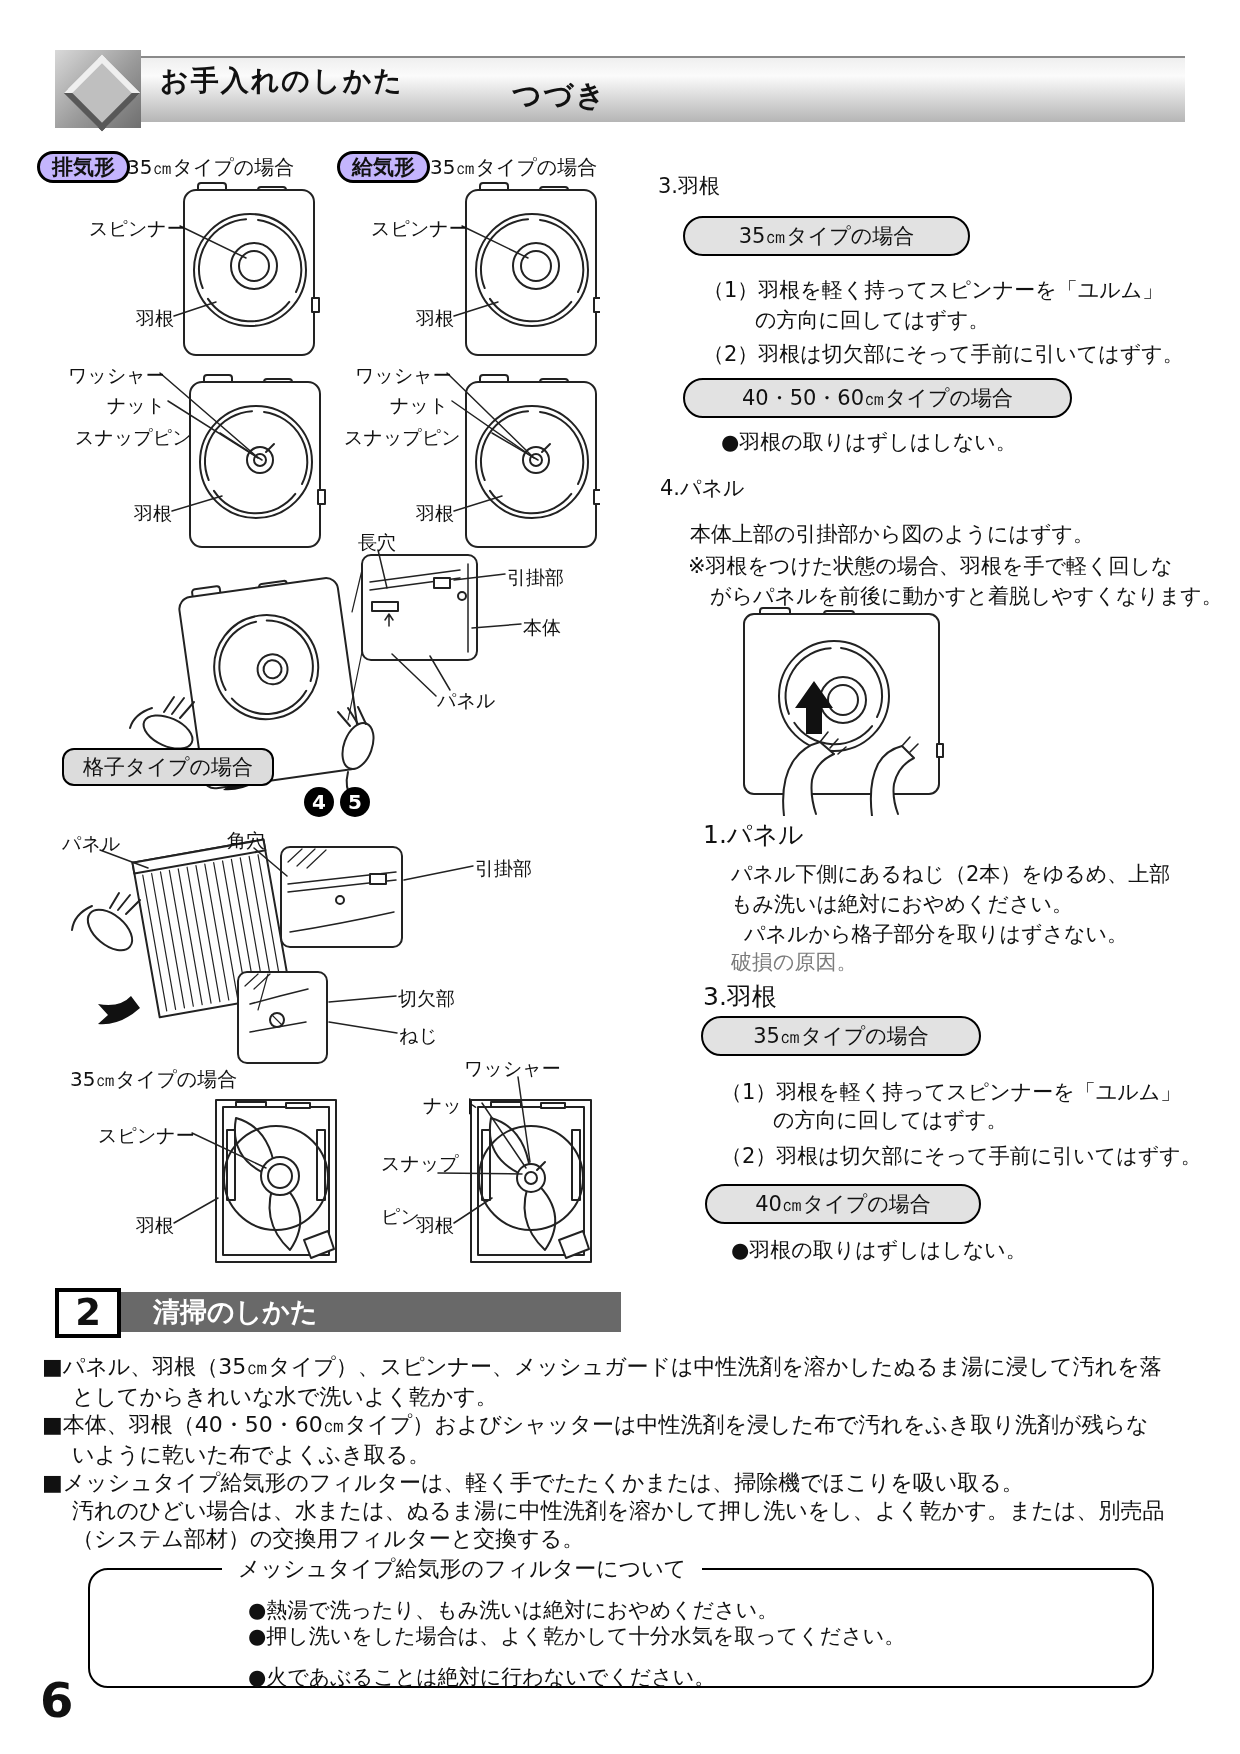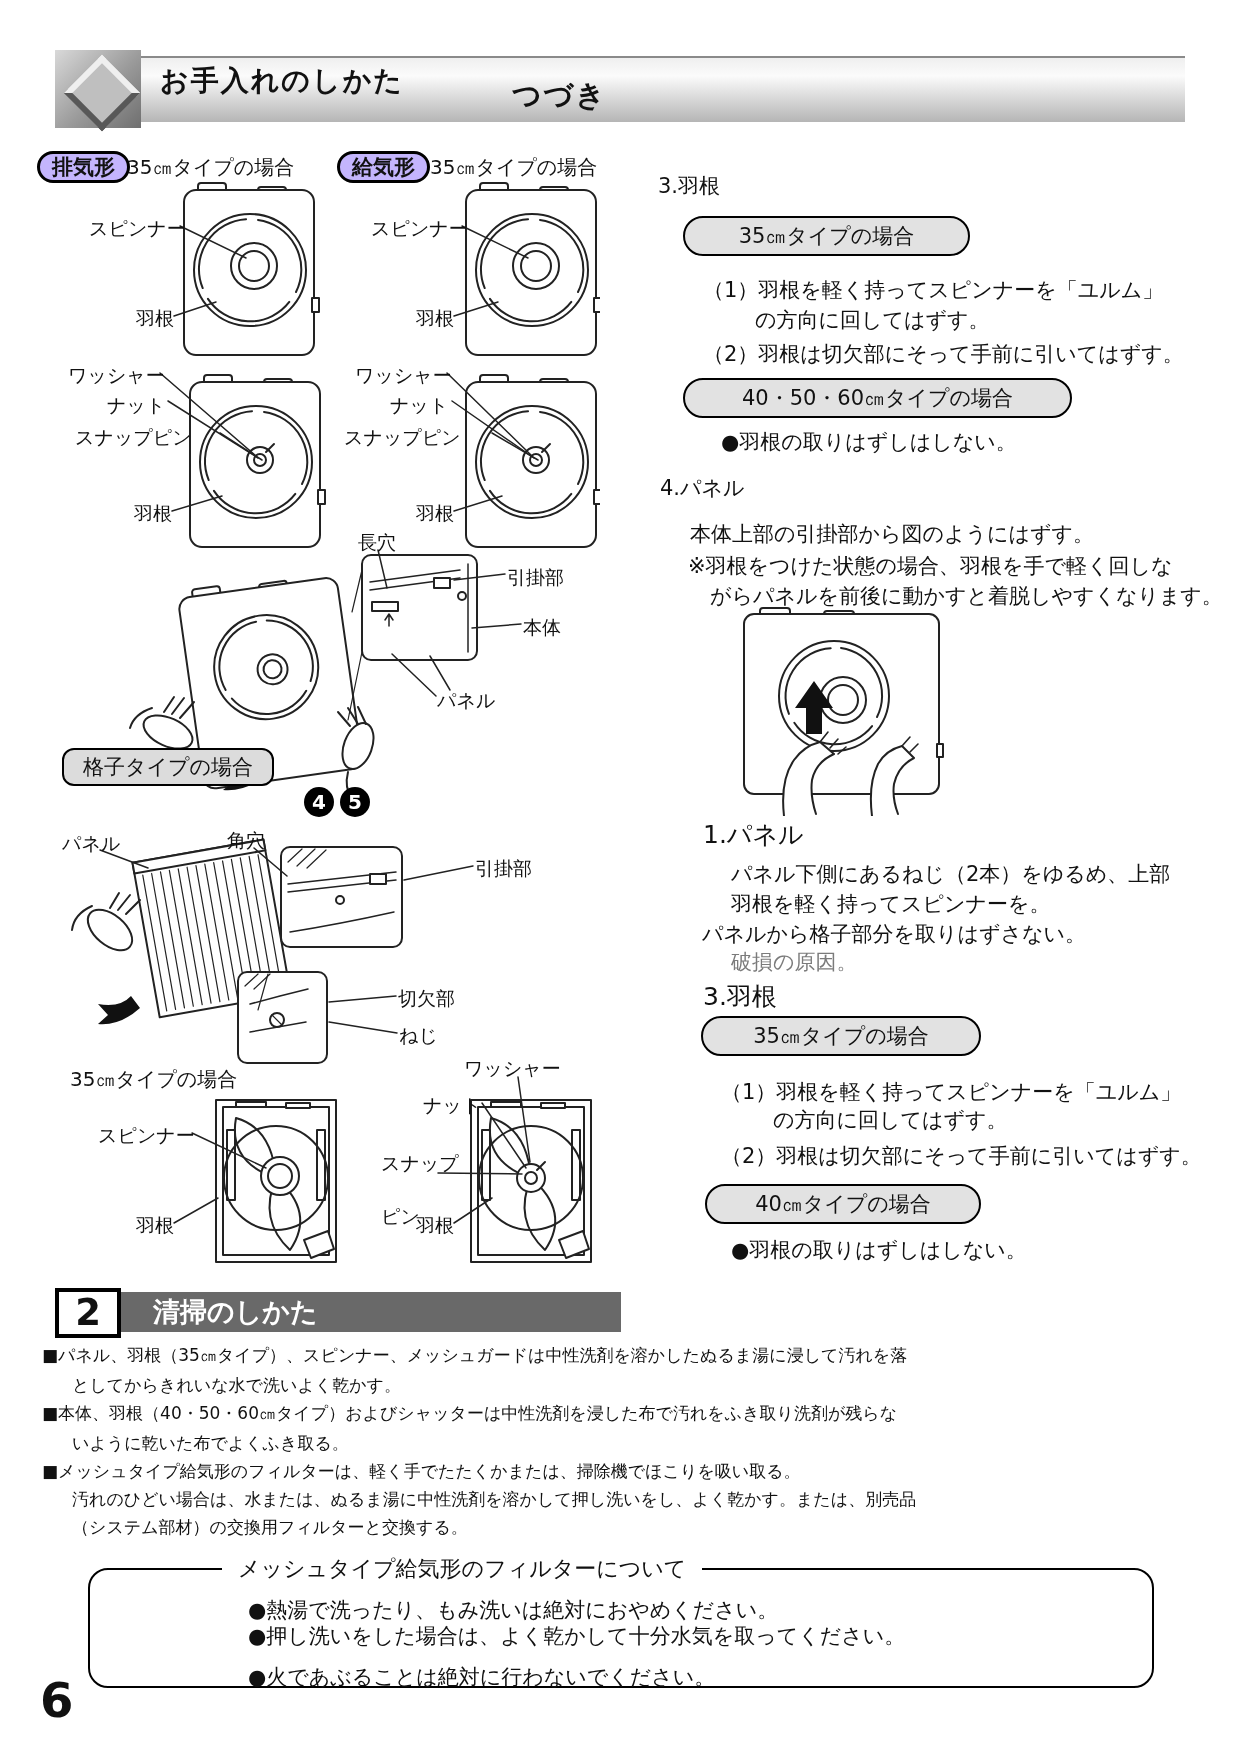--- a/index.html
+++ b/index.html
@@ -51,21 +51,21 @@
   .gray-note{color:#7b7b7b;}
   
   .clean-num{
     left:55px;top:1288px;width:58px;height:42px;background:#fff;border:4px solid #000;
     font-size:37px;font-weight:bold;text-align:center;line-height:42px;
   }
   .clean-band{
     left:121px;top:1292px;width:500px;height:40px;background:#696969;color:#fff;
     font-size:27px;font-weight:bold;line-height:40px;padding-left:32px;box-sizing:border-box;
   }
-  .clean-line{font-size:17px;white-space:nowrap;letter-spacing:0px;}
+  .clean-line{font-size:22px;white-space:nowrap;letter-spacing:0px;margin-top:8px;}
   
   .filter-box{
     left:88px;top:1568px;width:1062px;height:116px;border:2.5px solid #000;border-radius:20px;
   }
   .filter-title{
     left:222px;top:1554px;font-size:22px;background:#fff;padding:0 16px;white-space:nowrap;
   }
   .filter-bullet{font-size:21px;white-space:nowrap;}
   .page-number{left:40px;top:1672px;font-size:48px;font-weight:bold;}
   svg{display:block;}
@@ -324,22 +324,22 @@
   <rect x="215" y="140" width="6" height="13" fill="#fff"></rect>
   <path d="M84 130 v-26 h-11 l19 -27 19 27 h-11 v26 z" fill="#111" stroke="none"></path>
   <path d="M62 212 Q58 176 72 156 Q82 142 98 138 L112 150 Q94 158 90 176 Q88 192 94 210" fill="#fff"></path>
   <path d="M98 138 L106 128 M108 144 L116 135 M116 150 L124 143" stroke-width="1.6"></path>
   <path d="M150 212 Q146 180 156 160 Q164 146 180 142 L192 154 Q176 162 172 180 Q170 194 176 210" fill="#fff"></path>
   <path d="M180 142 L188 133 M188 148 L196 140" stroke-width="1.6"></path>
 </svg>
 
 <div class="abs heading-sub" style="left:703px;top:818px;">1.パネル</div>
 <div class="abs step-text" style="left:731px;top:860px;">パネル下側にあるねじ（2本）をゆるめ、上部</div>
-<div class="abs step-text" style="left:731px;top:890px;">羽根を軽く持ってスピンナーを。</div>
-<div class="abs step-text" style="left:702px;top:920px;">パネルから格子部分を取りはずさない。</div>
+<div class="abs step-text" style="left:731px;top:890px;">もみ洗いは絶対におやめください。</div>
+<div class="abs step-text" style="left:744px;top:920px;">パネルから格子部分を取りはずさない。</div>
 <div class="abs step-text gray-note" style="left:731px;top:948px;">破損の原因。</div>
 
 <div class="abs heading-sub" style="left:703px;top:980px;">3.羽根</div>
 <div class="abs gray-pill" style="left:701px;top:1016px;width:280px;">35㎝タイプの場合</div>
 <div class="abs step-text" style="left:721px;top:1078px;">（1）羽根を軽く持ってスピンナーを「ユルム」</div>
 <div class="abs step-text" style="left:773px;top:1106px;">の方向に回してはずす。</div>
 <div class="abs step-text" style="left:721px;top:1142px;">（2）羽根は切欠部にそって手前に引いてはずす。</div>
 <div class="abs gray-pill" style="left:705px;top:1184px;width:276px;">40㎝タイプの場合</div>
 <div class="abs step-text" style="left:731px;top:1236px;">●羽根の取りはずしはしない。</div>
 

